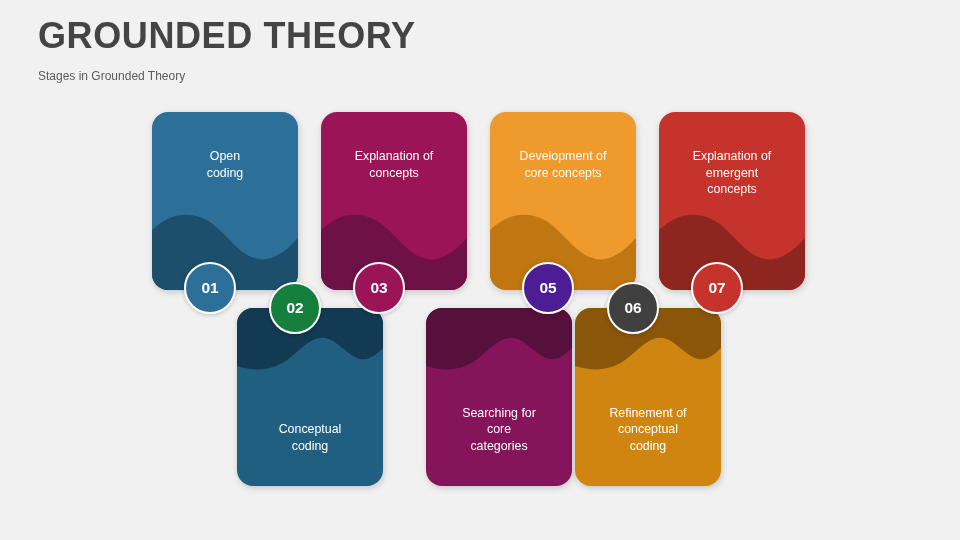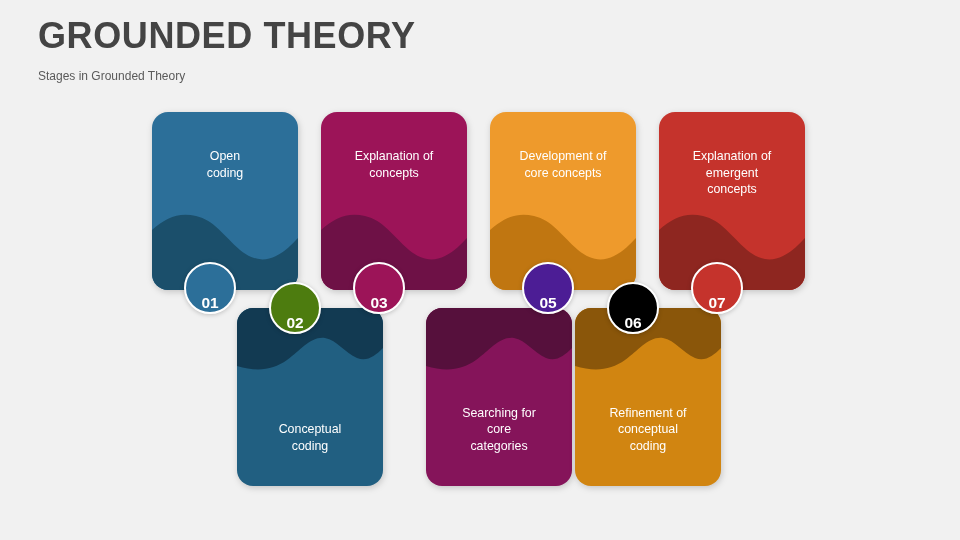--- a/index.html
+++ b/index.html
@@ -87,21 +87,21 @@
 
   
   .badge {
     position: absolute;
     width: 52px;
     height: 52px;
     border-radius: 50%;
     border: 2.5px solid #ffffff;
     box-sizing: border-box;
     display: flex;
-    align-items: flex-end;
+    align-items: center;
     justify-content: center;
     color: #ffffff;
     font-size: 15.5px;
     font-weight: bold;
     z-index: 5;
     filter: drop-shadow(0px 1px 2px rgba(0,0,0,0.20));
   }
 </style>
 </head>
 <body style="background: rgb(241, 241, 241);">
@@ -140,21 +140,21 @@
         </clip1path>
       </defs>
       <g clip1-path="url(#clipb1)">
         <rect x="0" y="0" width="146" height="178" fill="#215f81"></rect>
         <path d="M0,0 L146,0 L146,40 C138,48 130,54 120,50 C108,45 100,32 88,30 C74,28 64,42 50,52 C36,62 20,64 0,58 Z" fill="#123a52"></path>
       </g>
     </svg>
         <div class="card-label">Conceptual
 coding</div>
       </div>
-      <div class="badge" style="background: #4d7c0f; left: 269px; top: 282px;">
+      <div class="badge" style="background: #15803d; left: 269px; top: 282px;">
         <span>02</span>
       </div>
       <div class="card top" style="left: 321px; top: 112px;">
     <svg class="card-svg" viewBox="0 0 146 178" preserveAspectRatio="none">
       <defs>
         <clip2path id="clip2">
           <rect x="0" y="0" width="146" height="178" rx="16" ry="16"></rect>
         </clip2path>
       </defs>
       <g clip2-path="url(#clip2)">
@@ -211,21 +211,21 @@
       </defs>
       <g clip5-path="url(#clipb5)">
         <rect x="0" y="0" width="146" height="178" fill="#d18511"></rect>
         <path d="M0,0 L146,0 L146,40 C138,48 130,54 120,50 C108,45 100,32 88,30 C74,28 64,42 50,52 C36,62 20,64 0,58 Z" fill="#8a560a"></path>
       </g>
     </svg>
         <div class="card-label">Refinement of
 conceptual
 coding</div>
       </div>
-      <div class="badge" style="background: #000000; left: 607px; top: 282px;">
+      <div class="badge" style="background: #404040; left: 607px; top: 282px;">
         <span>06</span>
       </div>
       <div class="card top" style="left: 659px; top: 112px;">
     <svg class="card-svg" viewBox="0 0 146 178" preserveAspectRatio="none">
       <defs>
         <clip6path id="clip6">
           <rect x="0" y="0" width="146" height="178" rx="16" ry="16"></rect>
         </clip6path>
       </defs>
       <g clip6-path="url(#clip6)">

